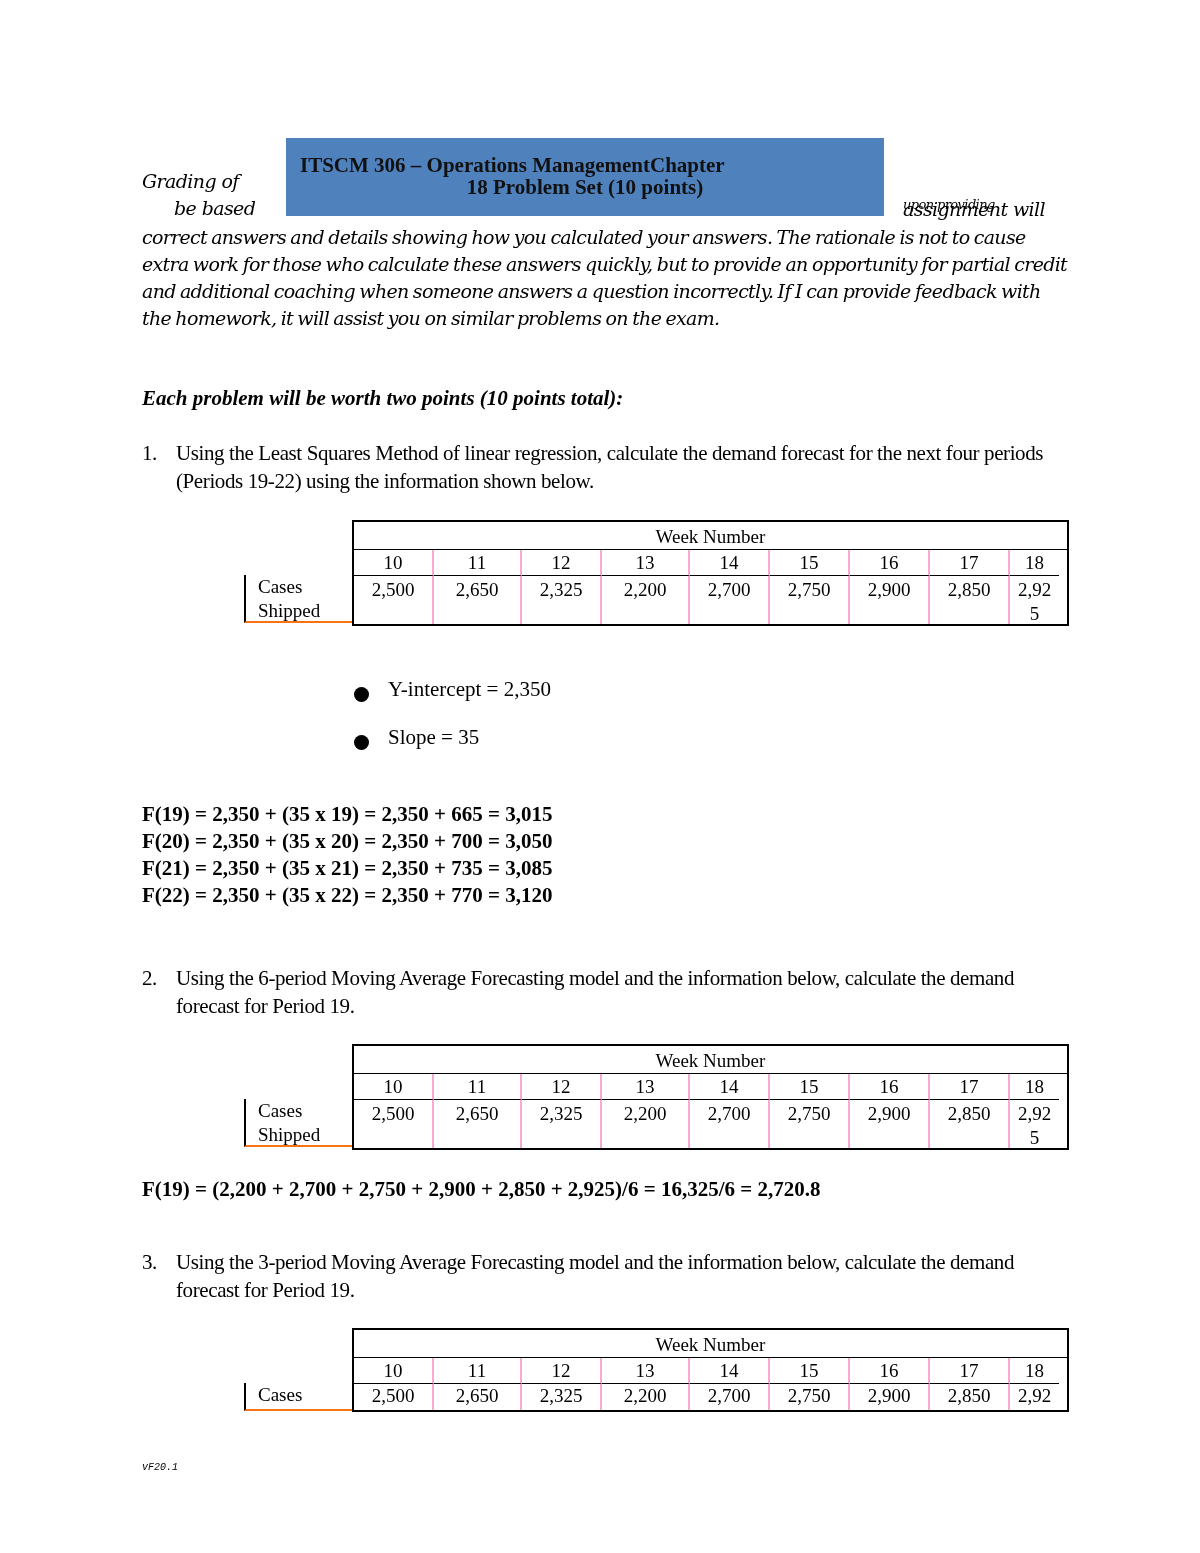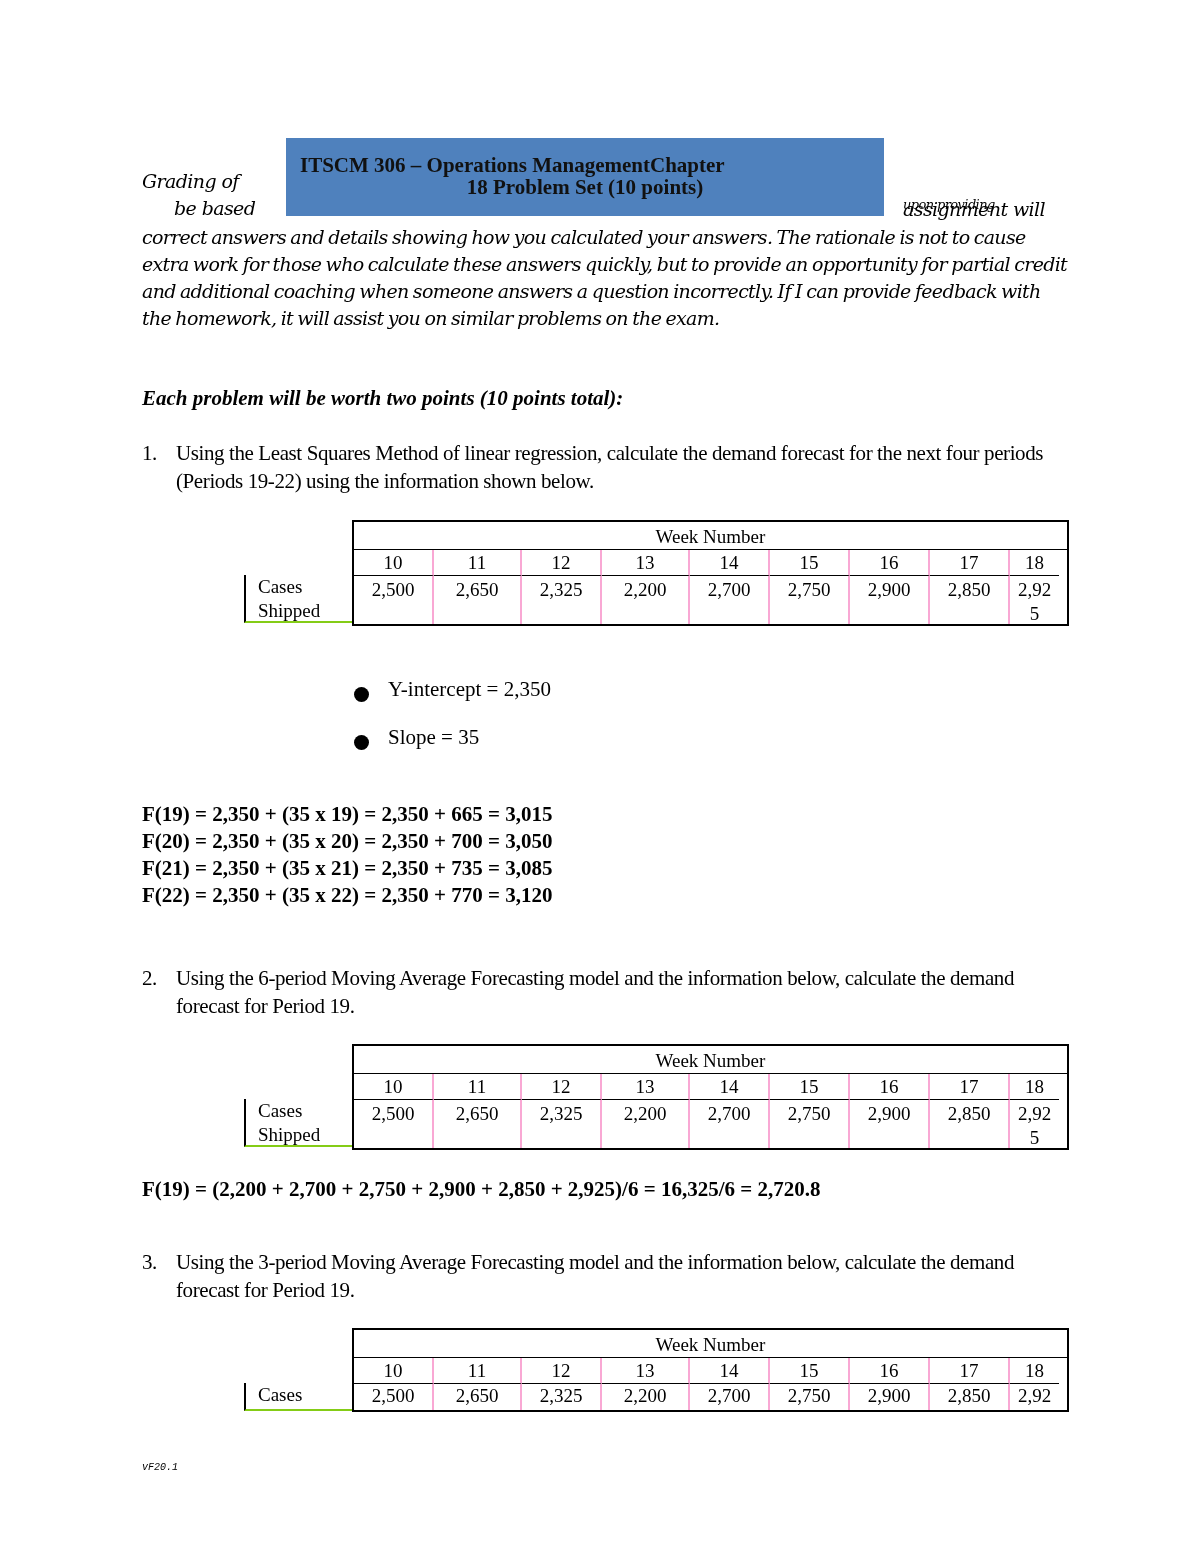--- a/index.html
+++ b/index.html
@@ -35,21 +35,21 @@
     
     .dtable { position: absolute; left: 244px; font-family: "Liberation Serif", serif; font-size: 19px; }
     .dtable .grid { position: absolute; left: 108px; top: 0; width: 717px; border: 2px solid #000; box-sizing: border-box; }
     .dtable .hdr { height: 27px; text-align: center; line-height: 30px; border-bottom: 1px solid #000; }
     .dtable .row { display: flex; }
     .dtable .cell { text-align: center; border-right: 2px solid #f9a8d4; box-sizing: border-box; }
     .dtable .cell:last-child { border-right: none; }
     .dtable .weeks .cell { height: 26px; line-height: 26px; border-bottom: 1px solid #000; }
     .dtable .vals .cell { height: 48px; line-height: 24px; padding-top: 2px; }
     .dtable .label {
-      position: absolute; left: 0; width: 108px; border-left: 2px solid #000; border-bottom: 2px solid #84cc16;
+      position: absolute; left: 0; width: 108px; border-left: 2px solid #000; border-bottom: 2px solid #f97316;
       box-sizing: border-box; padding-left: 12px; line-height: 24px;
     }
 
     .bullets { position: absolute; left: 354px; font-family: "Liberation Serif", serif; font-size: 21px; }
     .bullet { display: flex; align-items: flex-end; height: 48px; }
     .bullet .dot { width: 15px; height: 15px; border-radius: 50%; background: #000; margin-right: 19px; }
 
     .calc { position: absolute; left: 142px; font-family: "Liberation Serif", serif; font-weight: bold; font-size: 21px; line-height: 27px; }
 
     .footer { position: absolute; left: 142px; top: 1462px; font-family: Liberation Mono, monospace; font-style: italic; font-size: 10px; }

